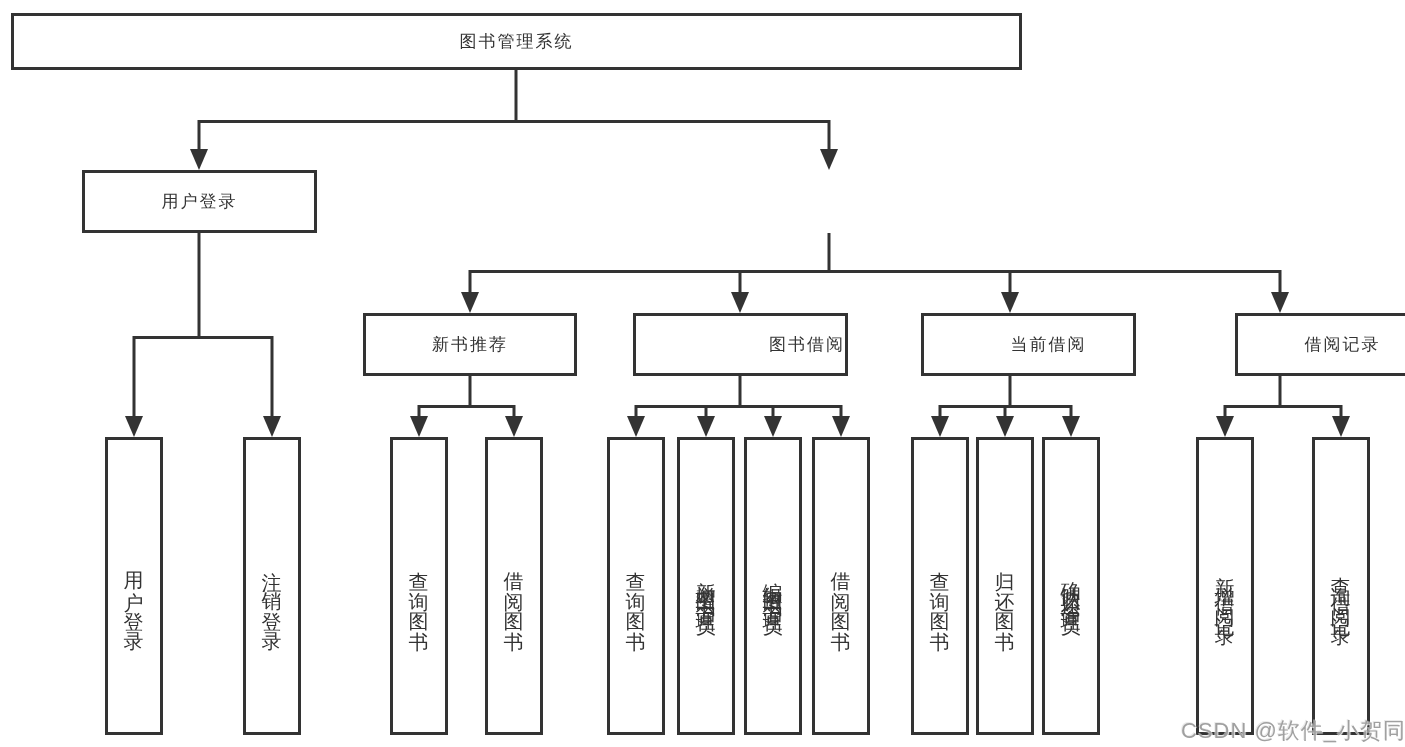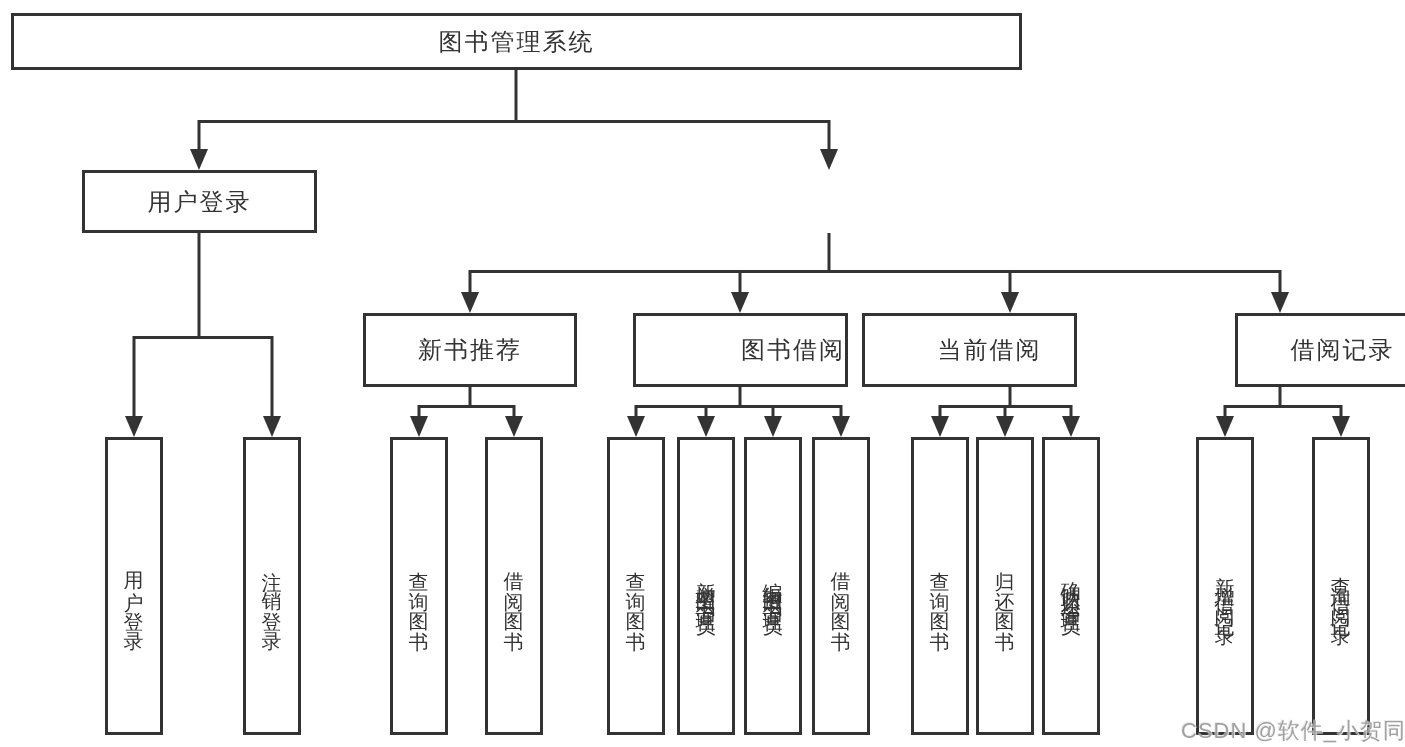--- a/index.html
+++ b/index.html
@@ -16,32 +16,32 @@
   svg.connectors path { fill: none; stroke: #333333; stroke-width: 3; }
   svg.connectors polygon { fill: #333333; stroke: none; }
 
   .node {
     position: absolute;
     background: #ffffff;
     border: 3px solid #333333;
     display: flex;
     align-items: center;
     justify-content: center;
-    font-size: 24px;
+    font-size: 17px;
     letter-spacing: 2px;
     color: #333333;
     z-index: 2;
   }
   .node-root  { left: 11px;  top: 13px;  width: 1011px; height: 57px; }
   .node-l2a   { left: 82px;  top: 170px; width: 235px;  height: 63px; }
   .node-l2b   { left: 712px; top: 170px; width: 233px;  height: 63px; }
-  .node-l3    { top: 313px;  height: 74px; width: 215px; }
+  .node-l3    { top: 313px;  height: 63px; width: 215px; }
   .node-l3a   { left: 363px; width: 214px; }
   .node-l3b   { left: 633px; justify-content: flex-end; }
-  .node-l3c   { left: 862px; padding-left: 40px; }
+  .node-l3c   { left: 921px; padding-left: 40px; }
   .node-l3d   { left: 1235px; }
 
   .leaf {
     position: absolute;
     top: 437px;
     width: 58px;
     height: 298px;
     background: #ffffff;
     border: 3px solid #333333;
     display: flex;

